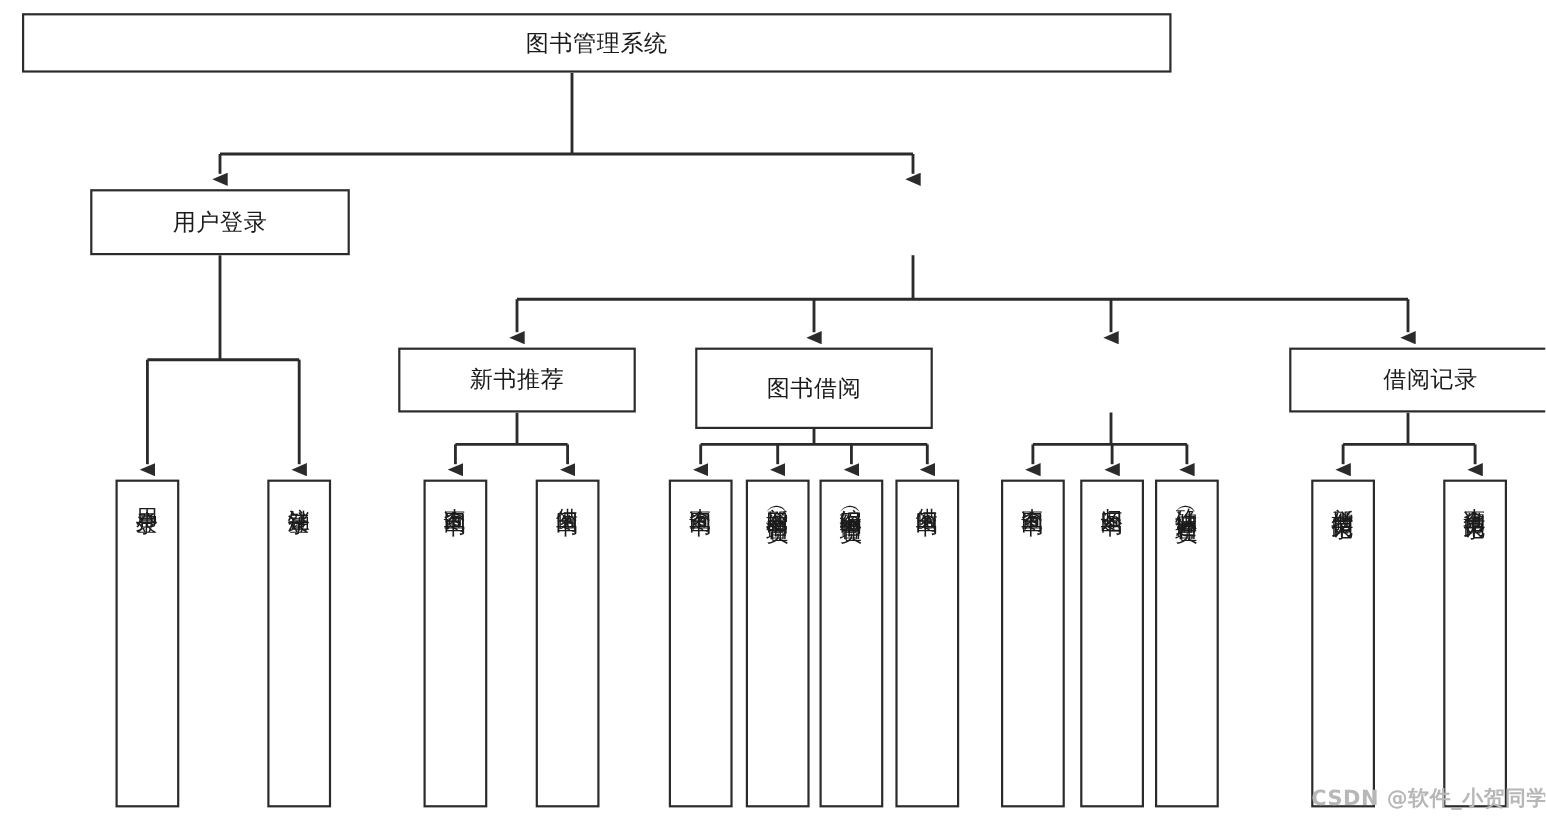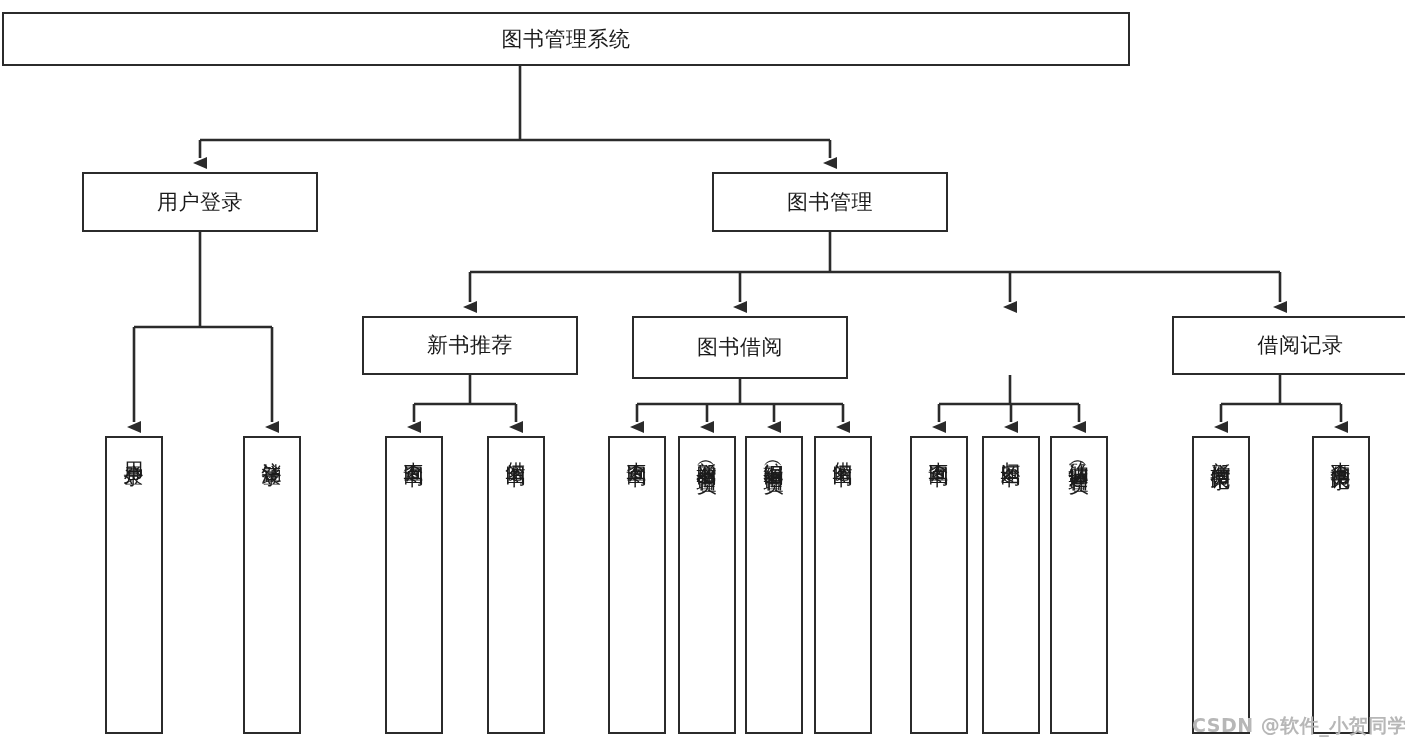--- a/index.html
+++ b/index.html
@@ -115,35 +115,32 @@
       <path d="M1079,404 L1079,422" marker-end="url(#arrow)"></path>
     </g>
     <g stroke="#2b2b2b" stroke-width="2.6" fill="none">
       <path d="M1280,375 L1280,404"></path>
       <path d="M1221,404 L1341,404"></path>
       <path d="M1221,404 L1221,422" marker-end="url(#arrow)"></path>
       <path d="M1341,404 L1341,422" marker-end="url(#arrow)"></path>
     </g>
   </svg>
 
-  <div class="node-box" style="left:2px; top:12px; width:1128px; height:54px;">
+  <div class="node-box" style="left:20px; top:12px; width:1045px; height:54px;">
     <span class="node-label">图书管理系统</span>
   </div>
 
   <div class="node-box" style="left:82px; top:172px; width:236px; height:60px;">
     <span class="node-label">用户登录</span>
   </div>
-  <div class="node-box" style="left:712px; top:172px; width:236px; height:60px;">
-    <span class="node-label">图书管理</span>
-  </div>
 
   <div class="node-box" style="left:362px; top:316px; width:216px; height:59px;">
     <span class="node-label">新书推荐</span>
   </div>
-  <div class="node-box" style="left:632px; top:316px; width:216px; height:63px;">
+  <div class="node-box" style="left:632px; top:316px; width:216px; height:74px;">
     <span class="node-label">图书借阅</span>
   </div>
   <div class="node-box" style="left:1172px; top:316px; width:257px; height:59px;">
     <span class="node-label">借阅记录</span>
   </div>
 
   <div class="node-box vertical" style="left:105px; top:436px; width:58px; height:298px;">
     <span class="node-label">用户登录</span>
   </div>
   <div class="node-box vertical" style="left:243px; top:436px; width:58px; height:298px;">

